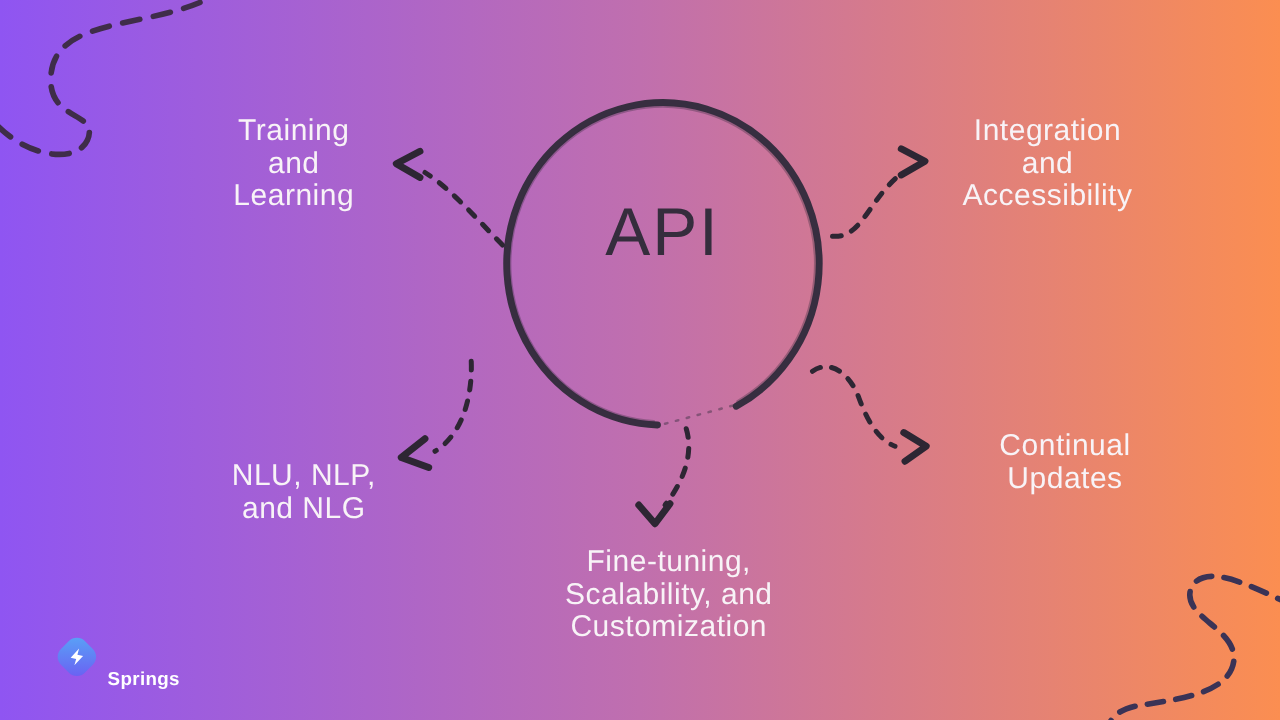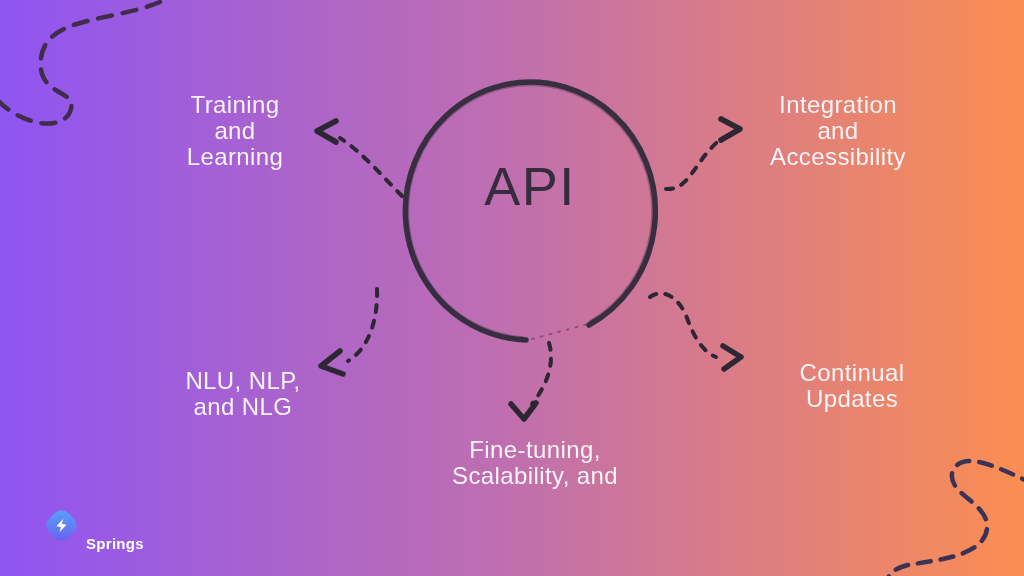--- a/index.html
+++ b/index.html
@@ -109,23 +109,24 @@
   </div>
 
   <div class="label" style="left:243px; top:368px;">
     <div>NLU, NLP,</div>
     <div>and NLG</div>
   </div>
 
   <div class="label" style="left:535px; top:437px;">
     <div>Fine-tuning,</div>
     <div>Scalability, and</div>
+    <div>Customization</div>
   </div>
 
-  <div class="label" style="left:852px; top:344px;margin-top:16px;">
+  <div class="label" style="left:852px; top:344px;">
     <div>Continual</div>
     <div>Updates</div>
   </div>
 
   <div class="brand">
     <div class="brand-icon">
       <svg width="17" height="17" viewBox="0 0 24 24" xmlns="http://www.w3.org/2000/svg">
         <path d="M 14.5,2.5 L 5,13 L 11.2,14.4 L 9.2,21.5 L 19,11 L 12.6,9.6 Z" fill="#ffffff"></path>
       </svg>
     </div>

